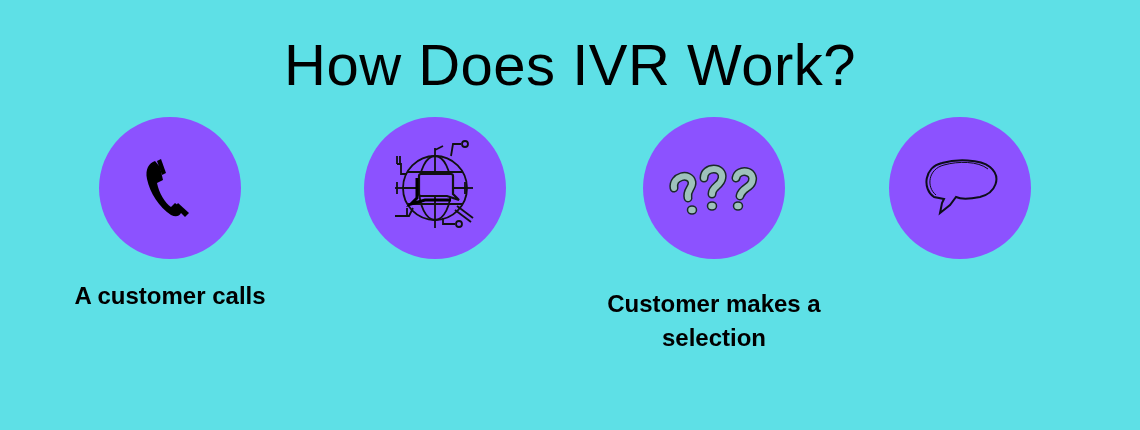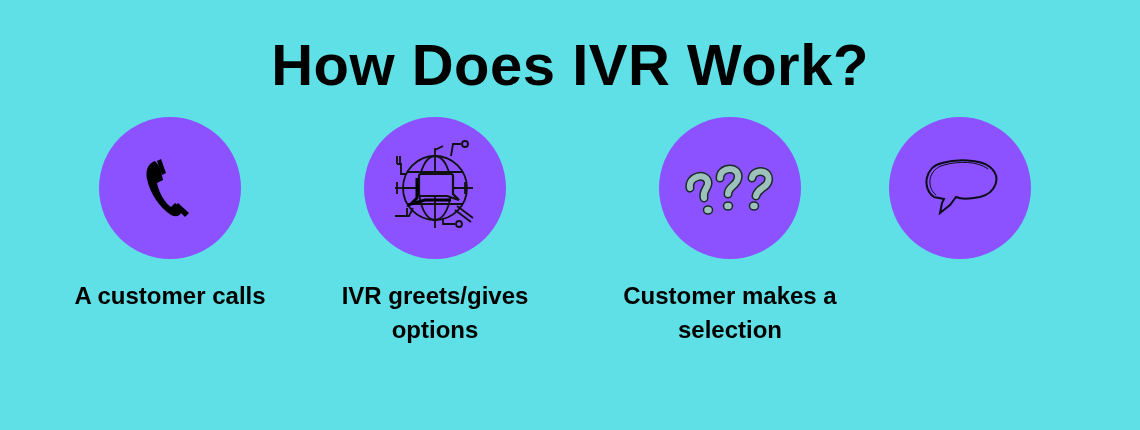--- a/index.html
+++ b/index.html
@@ -5,21 +5,21 @@
   html, body { margin: 0; padding: 0; }
   body {
     width: 1140px; height: 430px; overflow: hidden;
     background: #5ee0e6;
     font-family: "Liberation Sans", "DejaVu Sans", sans-serif;
     position: relative;
   }
   .title {
     position: absolute; left: 0; right: 0; top: 30px;
     text-align: center;
-    font-size: 58px; font-weight: bold; color: #000;
+    font-size: 58px; font-weight: normal; color: #000;
     letter-spacing: 0.5px;
     line-height: 70px;
   }
   .step {
     position: absolute; top: 117px; width: 260px;
     display: flex; flex-direction: column; align-items: center;
   }
   .circle {
     width: 142px; height: 142px; border-radius: 50%;
     background: #8c52ff;
@@ -71,24 +71,23 @@
       <polyline points="58,80 58,86 70,86"></polyline>
       <circle cx="74" cy="86" r="3"></circle>
       <line x1="80" y1="44" x2="80" y2="56"></line>
       <line x1="82" y1="50" x2="88" y2="50"></line>
       <line x1="70" y1="72" x2="86" y2="84"></line>
       <line x1="72" y1="68" x2="88" y2="80"></line>
       <path d="M36 36 L66 36 Q68 36 68 38 L68 56 L74 62 L62 58 L36 58 Q34 58 34 56 L34 38 Q34 36 36 36 Z" fill="#8c52ff" stroke-width="2.2"></path>
       <path d="M32 40 L32 60 L26 66 L40 62 L66 62" stroke-width="3" stroke="#000"></path>
     </svg>
   </div>
-  <div class="label">IVR greets/gives options</div>
 </div>
 
-<div class="step" style="left:600px;">
+<div class="step" style="left:584px;gap:8px;">
   <div class="circle">
     <svg width="100" height="60" viewBox="0 0 100 60">
       <g fill="none" stroke="#1b2a2a" stroke-width="9" stroke-linecap="round">
         <path d="M10 30 C8 18 26 14 28 24 C29 30 22 32 24 40"></path>
         <path d="M40 20 C40 8 60 8 58 20 C57 28 48 28 48 36"></path>
         <path d="M72 20 C74 10 92 12 88 24 C86 30 78 30 76 38"></path>
       </g>
       <g fill="none" stroke="#9ec2bb" stroke-width="6" stroke-linecap="round">
         <path d="M10 30 C8 18 26 14 28 24 C29 30 22 32 24 40"></path>
         <path d="M40 20 C40 8 60 8 58 20 C57 28 48 28 48 36"></path>

